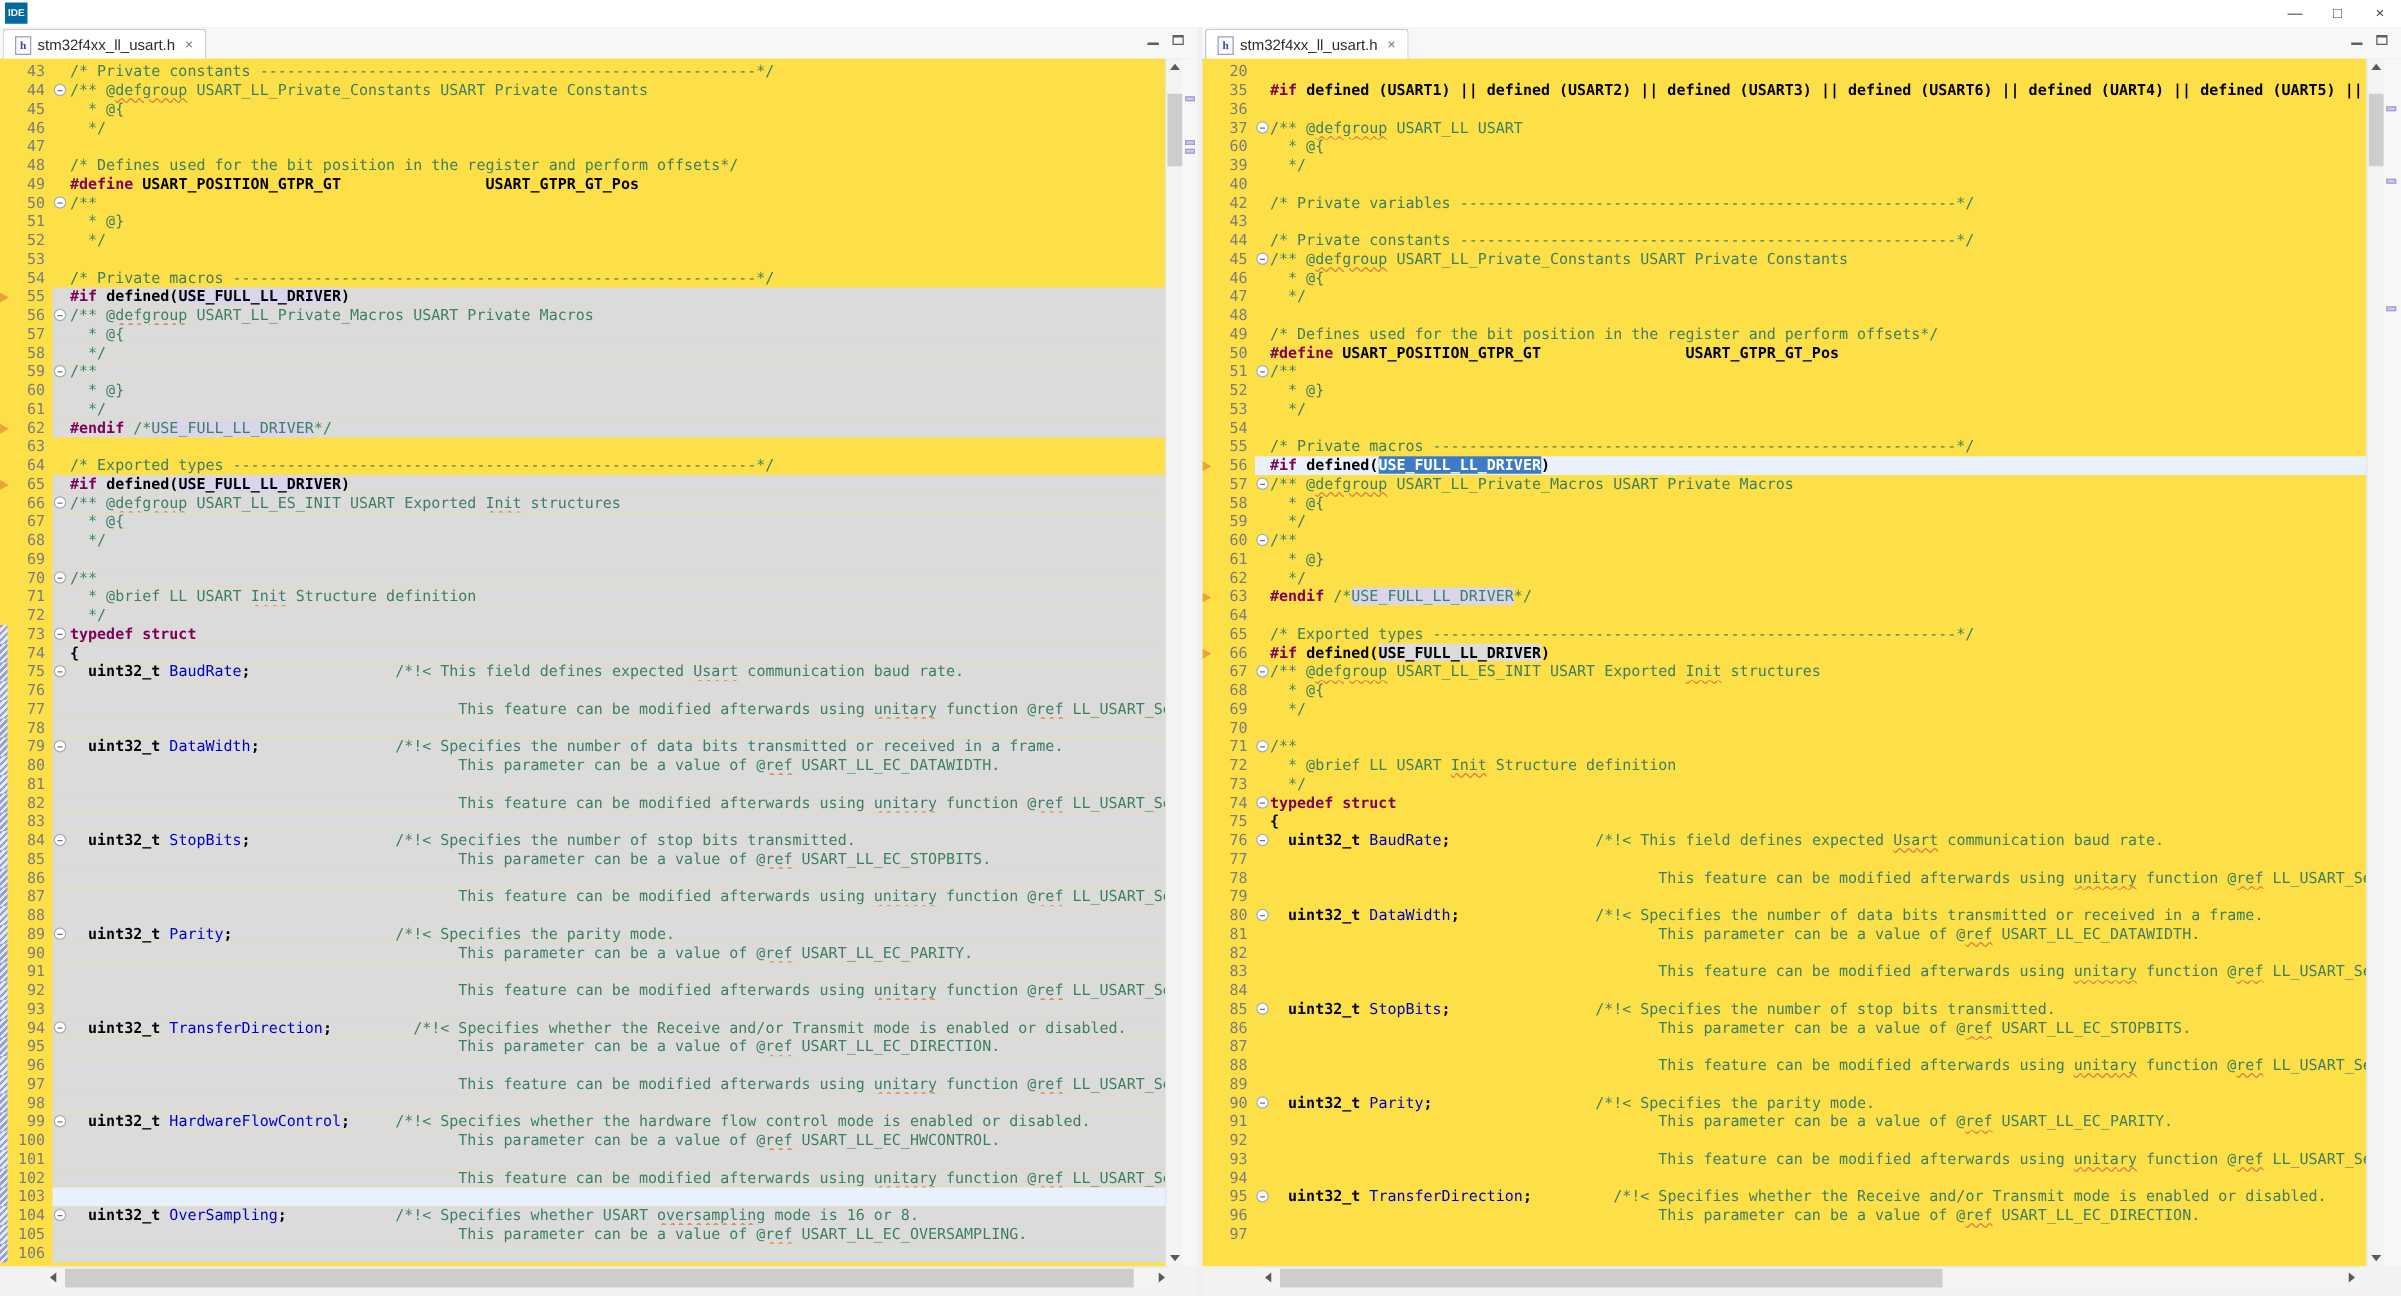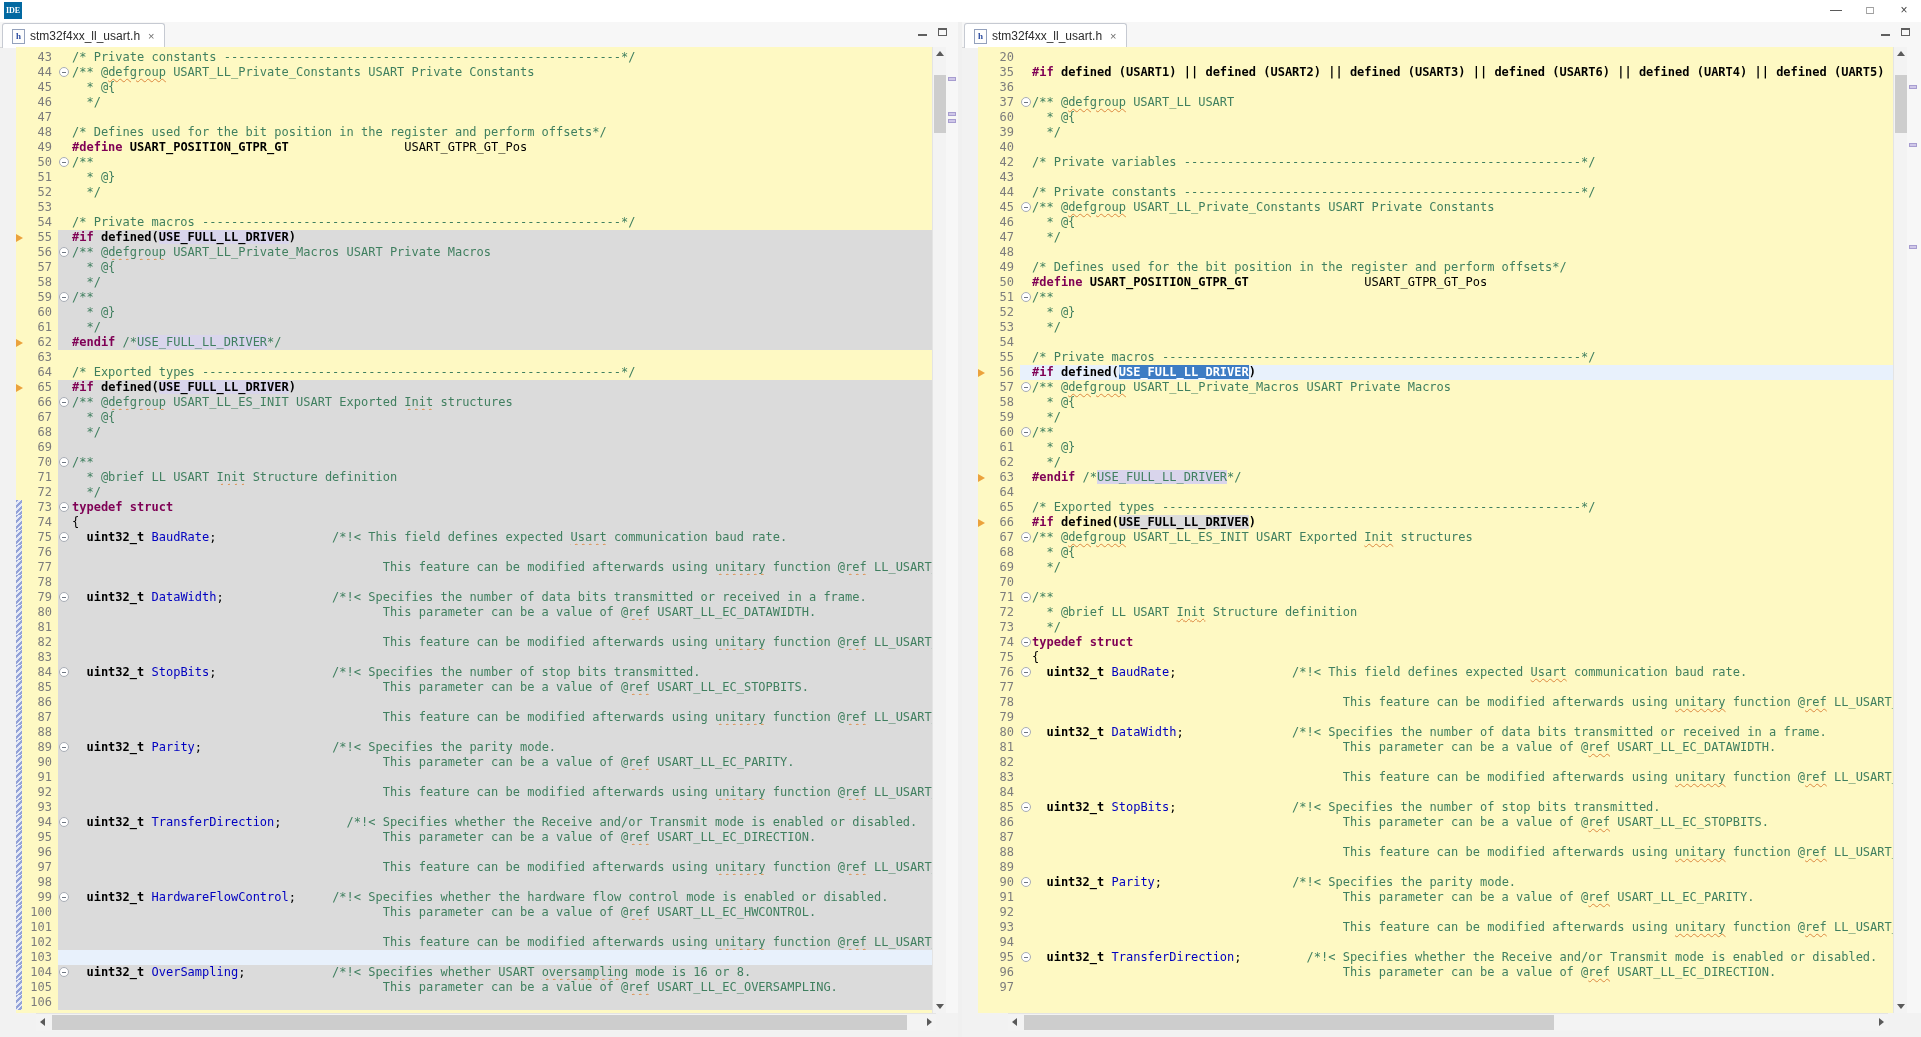--- a/index.html
+++ b/index.html
@@ -2,21 +2,21 @@
 <html><head>
 <meta charset="utf-8">
 <style>
   html,body{margin:0;padding:0;background:#888;}
   .root{position:relative;width:1921px;height:1037px;background:#F0F0F0;overflow:hidden;
         font-family:"Liberation Sans",sans-serif;}
   
   .titlebar{position:absolute;left:0;top:0;width:1921px;height:22px;background:#FFFFFF;
             border-bottom:1px solid #E8E8E8;}
   .appicon{position:absolute;left:4px;top:2px;width:18px;height:17px;background:#0369a1;
-           color:#fff;font-weight:bold;font-size:8px;line-height:17px;text-align:center;font-family:Liberation Serif, serif;}
+           color:#fff;font-weight:bold;font-size:8px;line-height:17px;text-align:center;}
   .wctrls{position:absolute;right:0;top:0;height:22px;display:flex;}
   .wbtn{width:34px;height:22px;text-align:center;line-height:20px;font-size:12px;color:#444;}
   
   .pane{position:absolute;top:22px;height:1015px;background:#F2F2F2;}
   .pane.left{left:0;width:958px;}
   .pane.right{left:962px;width:959px;}
   .divider{position:absolute;left:958px;top:22px;width:4px;height:1015px;background:#F0F0F0;}
   .tabbar{position:absolute;left:0;top:0;right:0;height:25px;background:#F7F7F7;
           border-bottom:1px solid #D8D8D8;}
   .tab{position:absolute;left:2px;top:1px;height:24px;background:#FFFFFF;
@@ -25,21 +25,21 @@
   .ficon{position:relative;width:11px;height:13px;background:#FDFDFD;border:1px solid #93A1BC;
          font:bold 9px/12px "Liberation Serif",serif;color:#2B4BA0;text-align:center;}
   .tlabel{font-size:12px;color:#2B2B2B;white-space:nowrap;}
   .tclose{font-size:11px;color:#6E6E6E;margin-left:3px;}
   .minmax{position:absolute;right:10px;top:5px;display:flex;gap:9px;}
   .mm{position:relative;width:11px;height:10px;}
   .mm.min::after{content:"";position:absolute;left:1px;right:1px;bottom:1px;height:2px;background:#5F5F5F;}
   .mm.max::after{content:"";position:absolute;left:1px;right:1px;top:1px;bottom:1px;
                  border:1px solid #5F5F5F;border-top-width:2px;}
   
-  .code{position:absolute;left:16px;top:25px;height:966px;background:#fef9c3;overflow:hidden;}
+  .code{position:absolute;left:0;top:25px;height:966px;background:#fde047;overflow:hidden;}
   .pane.left  .code{width:932px;}
   .pane.right .code{width:931px;}
   .lines{padding-top:3px;}
   .row{display:flex;height:15px;font:12px/15px "DejaVu Sans Mono",monospace;}
   .col-g{flex:0 0 6px;position:relative;}
   .pane.right .col-g{flex-basis:12px;}
   .col-n{flex:0 0 36px;text-align:right;padding-right:6px;box-sizing:border-box;color:#7C7C7C;}
   .pane.right .col-n{flex-basis:30px;}
   .rest{flex:1 1 auto;display:flex;min-width:0;}
   .col-f{flex:0 0 14px;position:relative;}
@@ -51,21 +51,21 @@
   .fold{position:absolute;top:2px;left:1px;width:10px;height:10px;box-sizing:border-box;
         border:1px solid #A8ADB5;border-radius:50%;background:#FFF;}
   .fold::after{content:"";position:absolute;left:2px;right:2px;top:4px;height:1px;background:#6E7682;}
   .occ-arrow{position:absolute;top:4px;left:0;width:0;height:0;
              border-top:4px solid transparent;border-bottom:4px solid transparent;
              border-left:7px solid #EBA23C;}
   
   .tc{color:#3F7F5F;}
   .td{color:#7F0055;font-weight:bold;}
   .tb{color:#000;font-weight:bold;}
-  .tp{color:#000;}
+  .tp{color:#000;font-weight:bold;}
   .tf{color:#0000C0;font-weight:normal;}
   .sq{text-decoration:underline wavy #DC8840 1px;text-underline-offset:2px;}
   .occ{background:#D9D5EC;}
   .occg{background:#DCDCDC;}
   .tsel{background:#3D7CC4;color:#FFF;}
   
   .vscroll{position:absolute;top:25px;width:14px;height:966px;background:#F3F3F3;border-left:1px solid #E4E4E4;}
   .pane.left  .vscroll{left:932px;}
   .pane.right .vscroll{left:931px;}
   .sb-arrow{position:absolute;left:0;width:14px;height:14px;}

